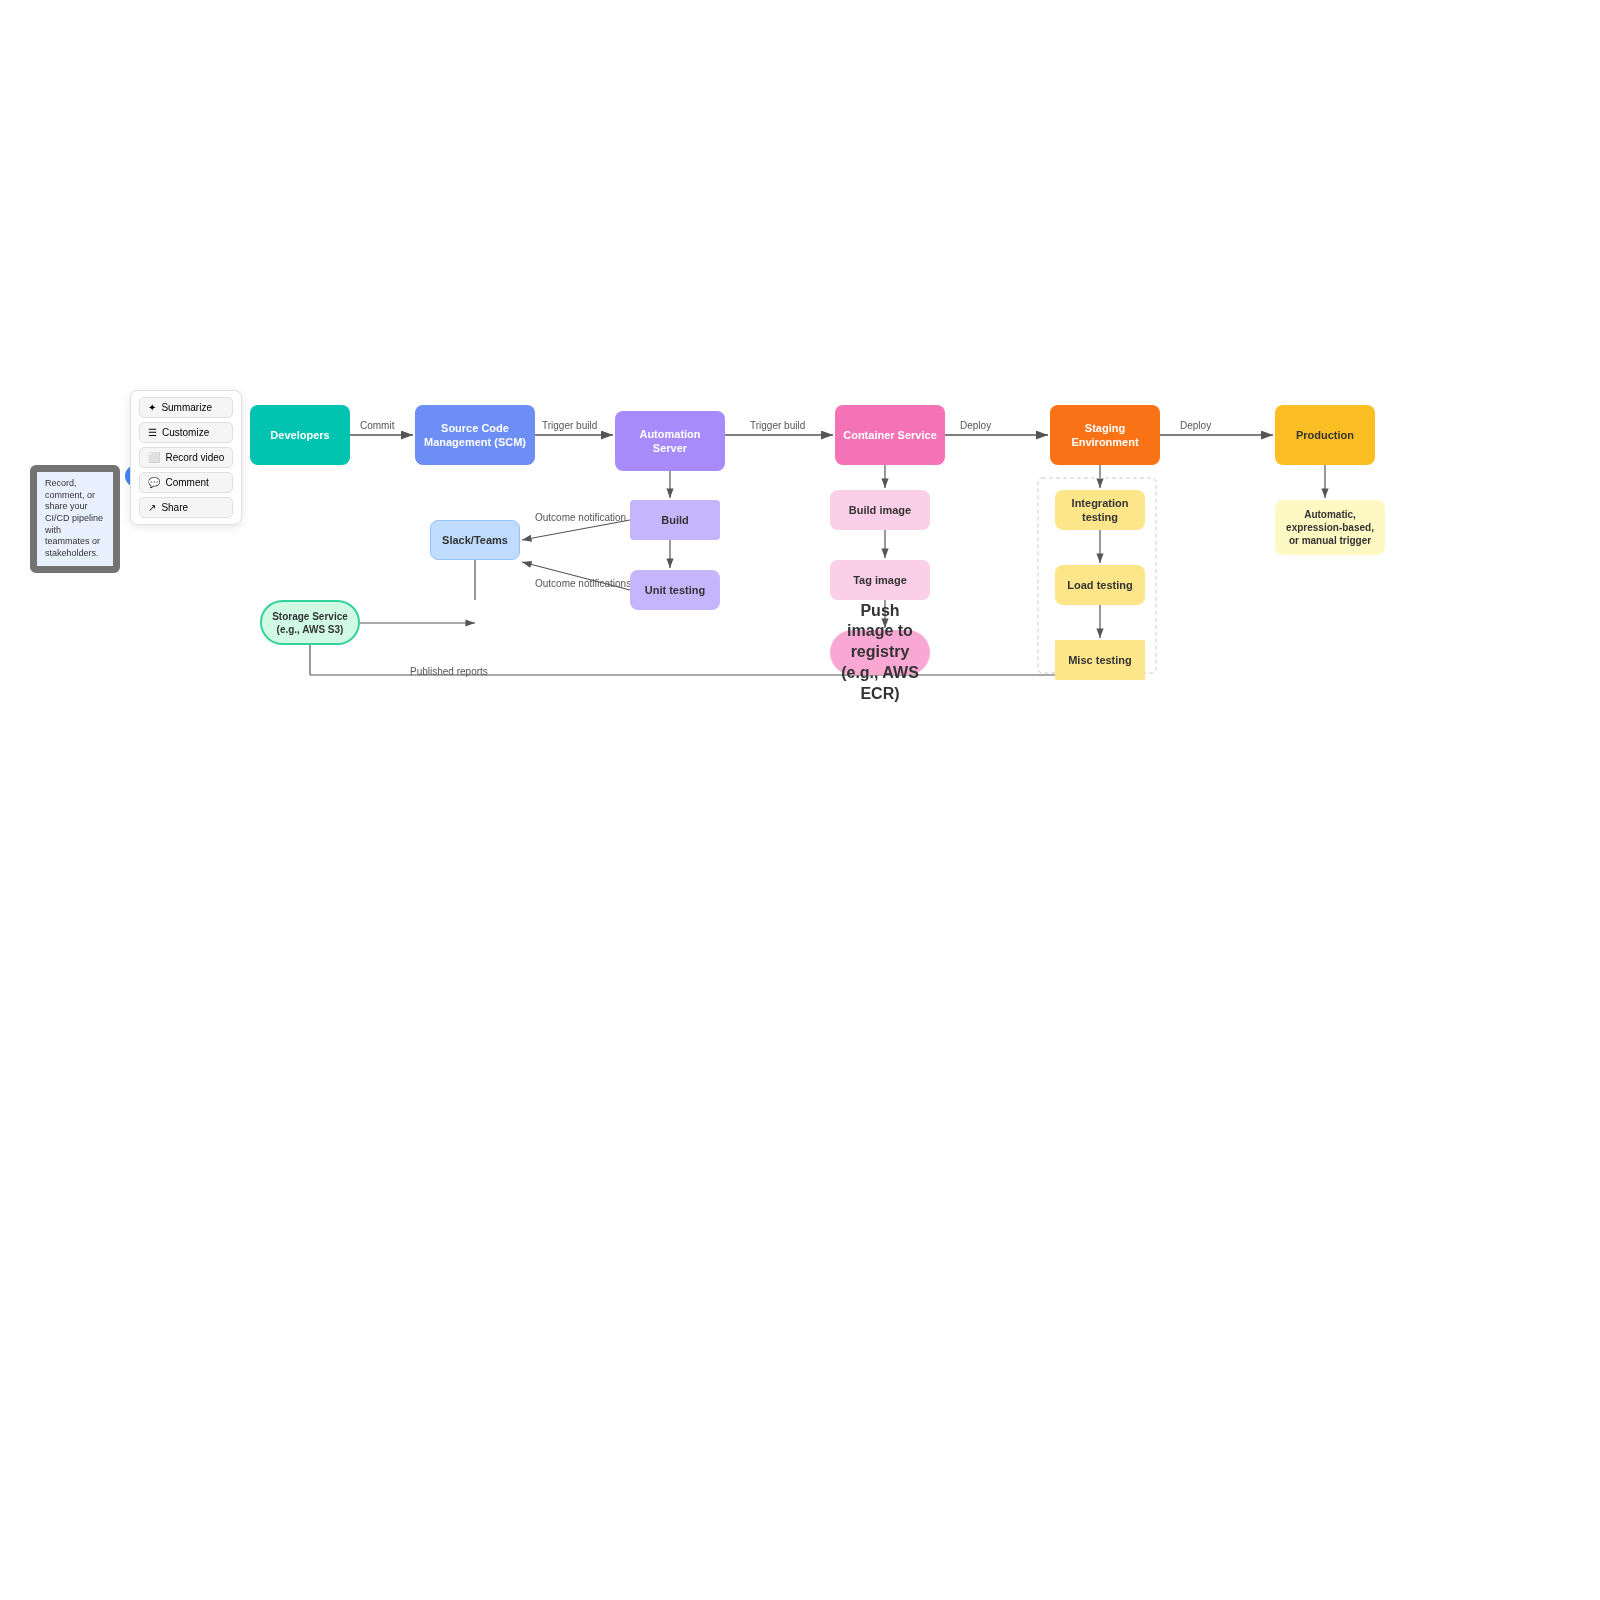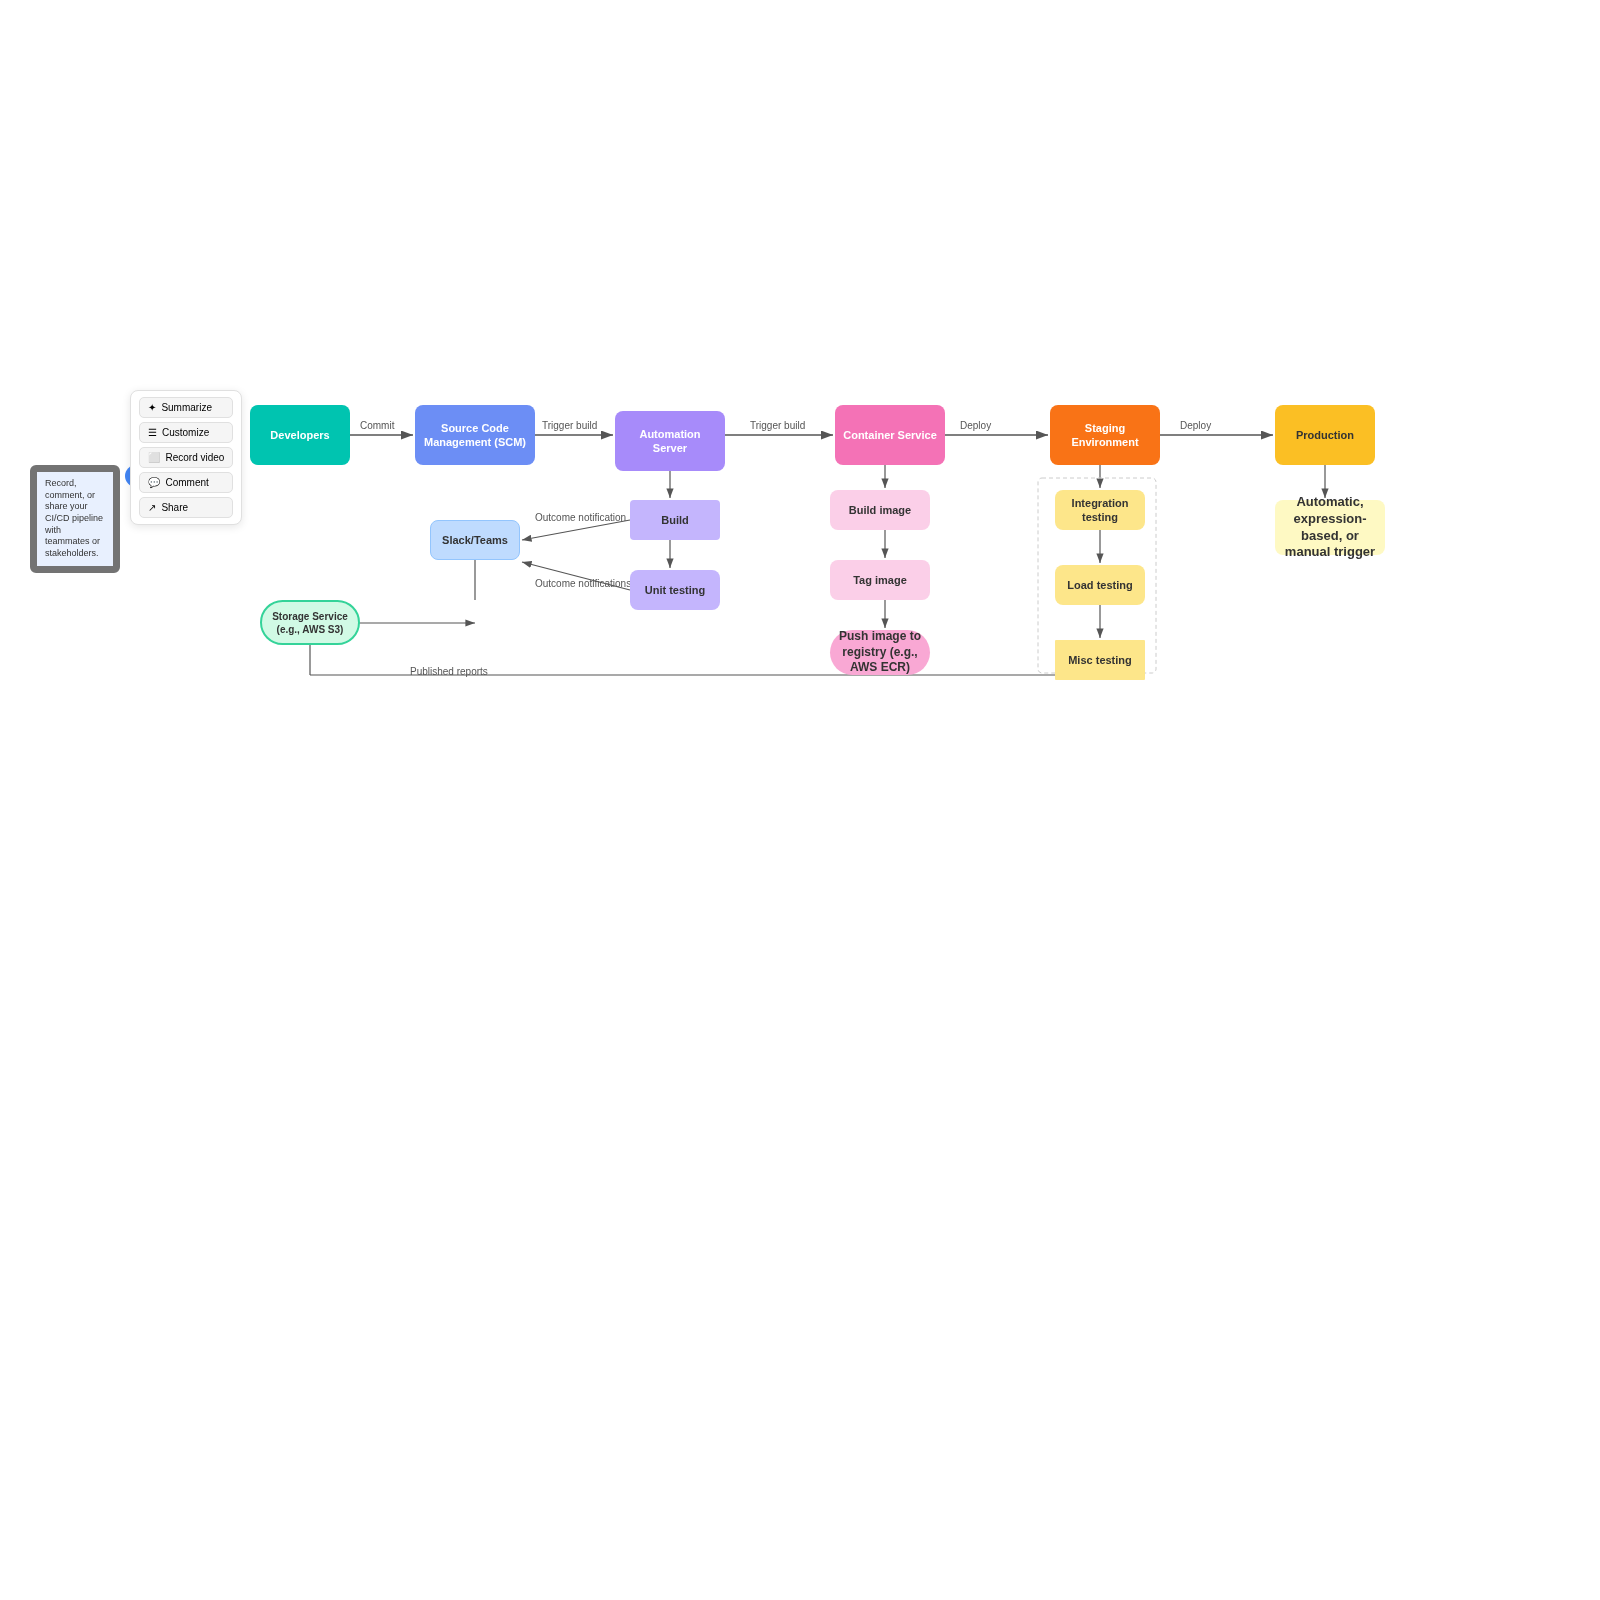--- a/index.html
+++ b/index.html
@@ -199,21 +199,21 @@
       text-align: right;
     }
     .node-pushimage {
       background: #f9a8d4;
       color: #333;
       width: 100px;
       height: 45px;
       border-radius: 25px;
       top: 260px;
       left: 600px;
-      font-size: 12px;
+      font-size: 16px;
     }
     .node-integration {
       background: #fde68a;
       color: #333;
       width: 90px;
       height: 40px;
       border-radius: 8px;
       top: 120px;
       left: 825px;
     }
@@ -247,21 +247,21 @@
       font-size: 10px;
     }
     .node-auto-trigger {
       background: #fef9c3;
       color: #333;
       width: 110px;
       height: 55px;
       border-radius: 8px;
       top: 130px;
       left: 1045px;
-      font-size: 13px;
+      font-size: 10px;
     }
 
     
     .arrows-svg {
       position: absolute;
       top: 0;
       left: 0;
       width: 100%;
       height: 100%;
       pointer-events: none;

